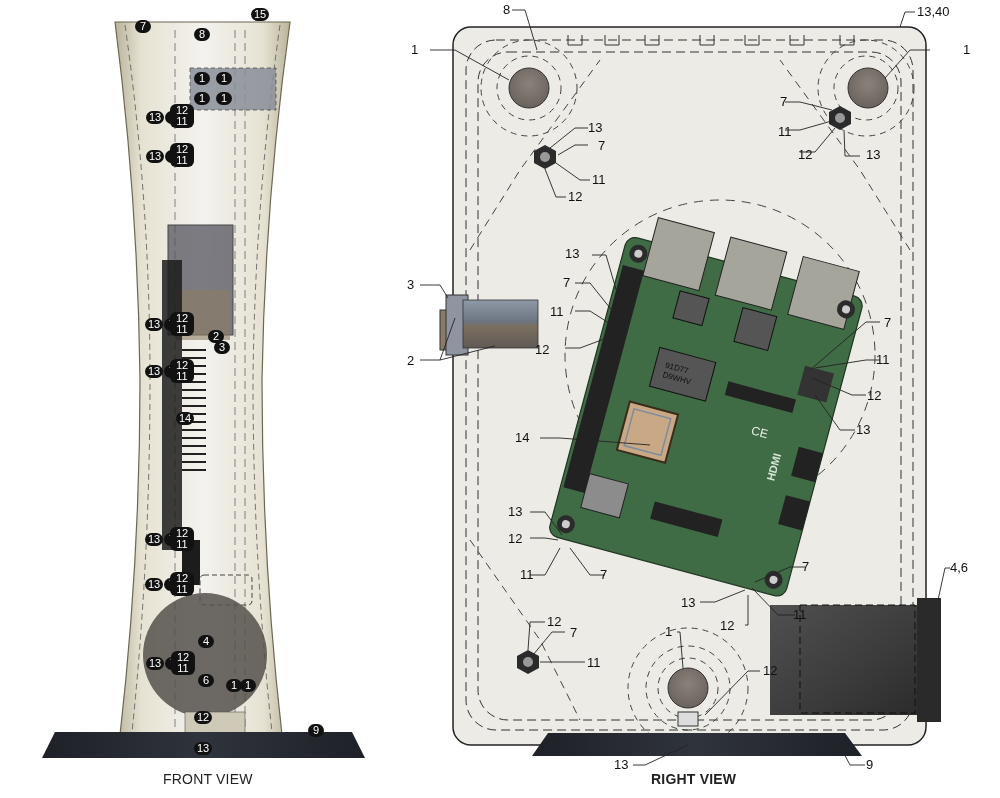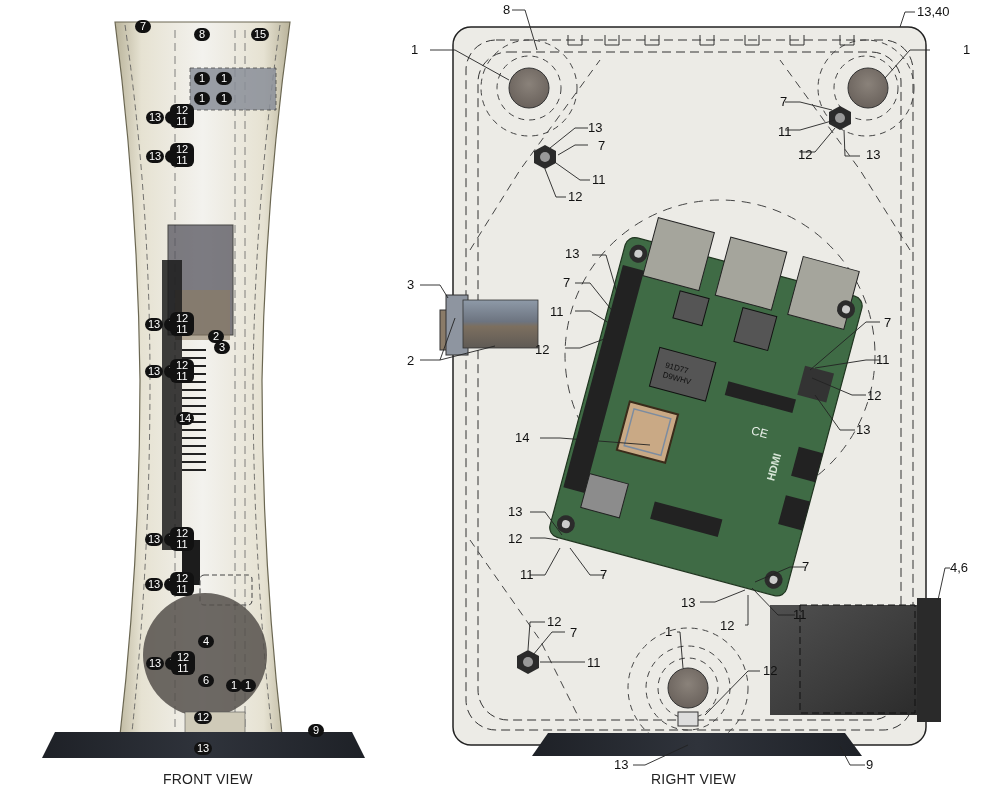--- a/index.html
+++ b/index.html
@@ -219,21 +219,21 @@
     <path d="M585,662 L560,662 L540,662"></path>
     <path d="M677,632 L680,632 L683,668"></path>
     <path d="M760,671 L748,671 L705,715"></path>
     <path d="M633,765 L645,765 L688,745"></path>
     <path d="M865,765 L850,765 L840,746"></path>
   </g>
 </svg>
 
 <div class="badge" style="left:135px;top:20px;">7</div>
 <div class="badge" style="left:194px;top:28px;">8</div>
-<div class="badge" style="left:251px;top:28px;">15</div>
+<div class="badge" style="left:251px;top:8px;">15</div>
 
 <div class="badge" style="left:194px;top:72px;">1</div>
 <div class="badge" style="left:216px;top:72px;">1</div>
 <div class="badge" style="left:194px;top:92px;">1</div>
 <div class="badge" style="left:216px;top:92px;">1</div>
 
 <div class="badge" style="left:146px;top:111px;">13</div>
 <div class="badge" style="left:165px;top:111px;">7</div>
 <div class="badge2" style="left:170px;top:104px;width:18px;">
     <div>12</div>
@@ -343,13 +343,13 @@
 
 <div class="callout" style="left:547px;top:615px;">12</div>
 <div class="callout" style="left:570px;top:626px;">7</div>
 <div class="callout" style="left:587px;top:656px;">11</div>
 
 <div class="callout" style="left:665px;top:625px;">1</div>
 <div class="callout" style="left:763px;top:664px;">12</div>
 <div class="callout" style="left:614px;top:758px;">13</div>
 <div class="callout" style="left:866px;top:758px;">9</div>
 
-<div class="caption" style="left:651px;top:771px;">RIGHT VIEW</div>
+<div class="caption" style="left:651px;top:771px;font-weight:bold;">RIGHT VIEW</div>
 
 </body></html>

